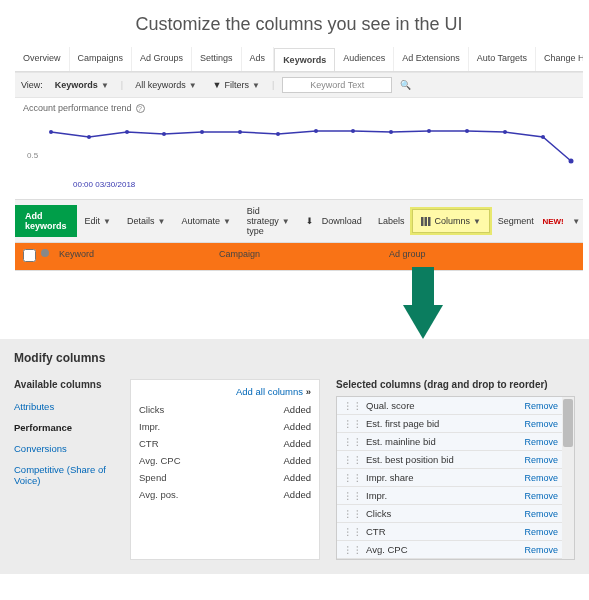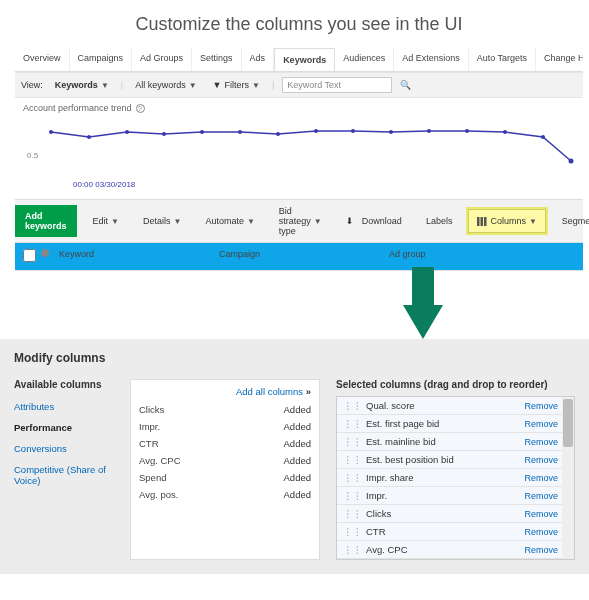--- a/index.html
+++ b/index.html
@@ -2,37 +2,37 @@
 <html><head>
 <meta charset="utf-8">
 <style>
   * { box-sizing: border-box; margin: 0; padding: 0; }
   body { font-family: Arial, Helvetica, sans-serif; font-size: 10px; color: #333; background: #fff; width: 589px; }
   .container { padding: 10px 6px 0 15px; }
   .annot-title { text-align: center; font-size: 18px; color: #555; margin: 4px 0 12px; }
   .tabs { display: flex; gap: 0; font-size: 9px; color: #444; border-bottom: 1px solid #ddd; overflow: hidden; }
   .tab { padding: 6px 8px; border-right: 1px solid #eee; cursor: pointer; white-space: nowrap; }
   .tab.active { font-weight: bold; background: #fff; border: 1px solid #ddd; border-bottom: 1px solid #fff; position: relative; top: 1px; }
-  .toolbar { background: #f2f2f2; border-top: 1px solid #e5e5e5; border-bottom: 1px solid #e5e5e5; display: flex; align-items: center; padding: 4px 6px; gap: 8px; font-size: 9px; }
+  .toolbar { background: #f2f2f2; border-top: 1px solid #e5e5e5; border-bottom: 1px solid #e5e5e5; display: flex; align-items: center; padding: 4px 6px; gap: 8px; font-size: 9px; text-align: center; }
   .dropdown { display: inline-flex; align-items: center; gap: 3px; padding: 2px 4px; }
   .chev { font-size: 8px; color: #555; }
   .search { border: 1px solid #ccc; background: #fff; padding: 2px 4px; width: 110px; color: #888; }
   .chart-area { padding: 4px 8px; }
   .chart-title { font-size: 9px; color: #666; display: inline-flex; align-items: center; gap: 4px; }
   .help-circ { display: inline-block; width: 9px; height: 9px; border: 1px solid #888; border-radius: 50%; font-size: 7px; line-height: 8px; text-align: center; color: #888; }
   .chart { position: relative; height: 70px; margin: 6px 0; }
   .y-label { position: absolute; left: 4px; top: 32px; font-size: 8px; color: #888; }
   .x-label { position: absolute; left: 50px; bottom: 0; font-size: 8px; color: #3838b0; }
   .chart svg { display: block; margin-left: 18px; }
-  .grid-toolbar { background: #f2f2f2; border-top: 1px solid #ddd; border-bottom: 1px solid #ddd; display: flex; align-items: center; font-size: 9px; gap: 8px; }
+  .grid-toolbar { background: #f2f2f2; border-top: 1px solid #ddd; border-bottom: 1px solid #ddd; display: flex; align-items: center; font-size: 9px; }
   .btn-primary { background: #009e49; color: #fff; padding: 6px 10px; font-weight: bold; cursor: pointer; }
   .grid-toolbar .seg { padding: 6px 8px; display: inline-flex; align-items: center; gap: 3px; cursor: pointer; }
   .columns-btn { background: #fffaa8; border: 1px solid #cfcf60; box-shadow: 0 0 0 2px #e8e86f; padding: 4px 8px; position: relative; z-index: 2; }
   .new-badge { color: #c00; font-size: 8px; font-weight: bold; }
-  .grid-head { display: flex; background: #0ea5e9; border-bottom: 1px solid #ddd; font-size: 9px; }
+  .grid-head { display: flex; background: #f97316; border-bottom: 1px solid #ddd; font-size: 9px; }
   .grid-head .col { padding: 6px 8px; color: #444; }
   .grid-head .cb { width: 18px; text-align: center; }
   .grid-head .status { width: 18px; }
   .status-dot { display:inline-block; width:8px; height:8px; border-radius:50%; background:#888; }
   .arrow-down { width: 0; height: 0; border-left: 20px solid transparent; border-right: 20px solid transparent; border-top: 34px solid #0b7d5f; margin: -2px auto 0; position: relative; }
   .arrow-stem { width: 22px; height: 40px; background: #0b7d5f; margin: 0 auto; }
   .arrow-wrap { position: relative; width: 589px; margin-top: -4px; }
   .arrow-pos { position: relative; left: 393px; width: 60px; }
   .modify { background: #ececec; padding: 12px 14px 14px; }
   .modify h3 { font-size: 12px; font-weight: bold; margin-bottom: 14px; }

